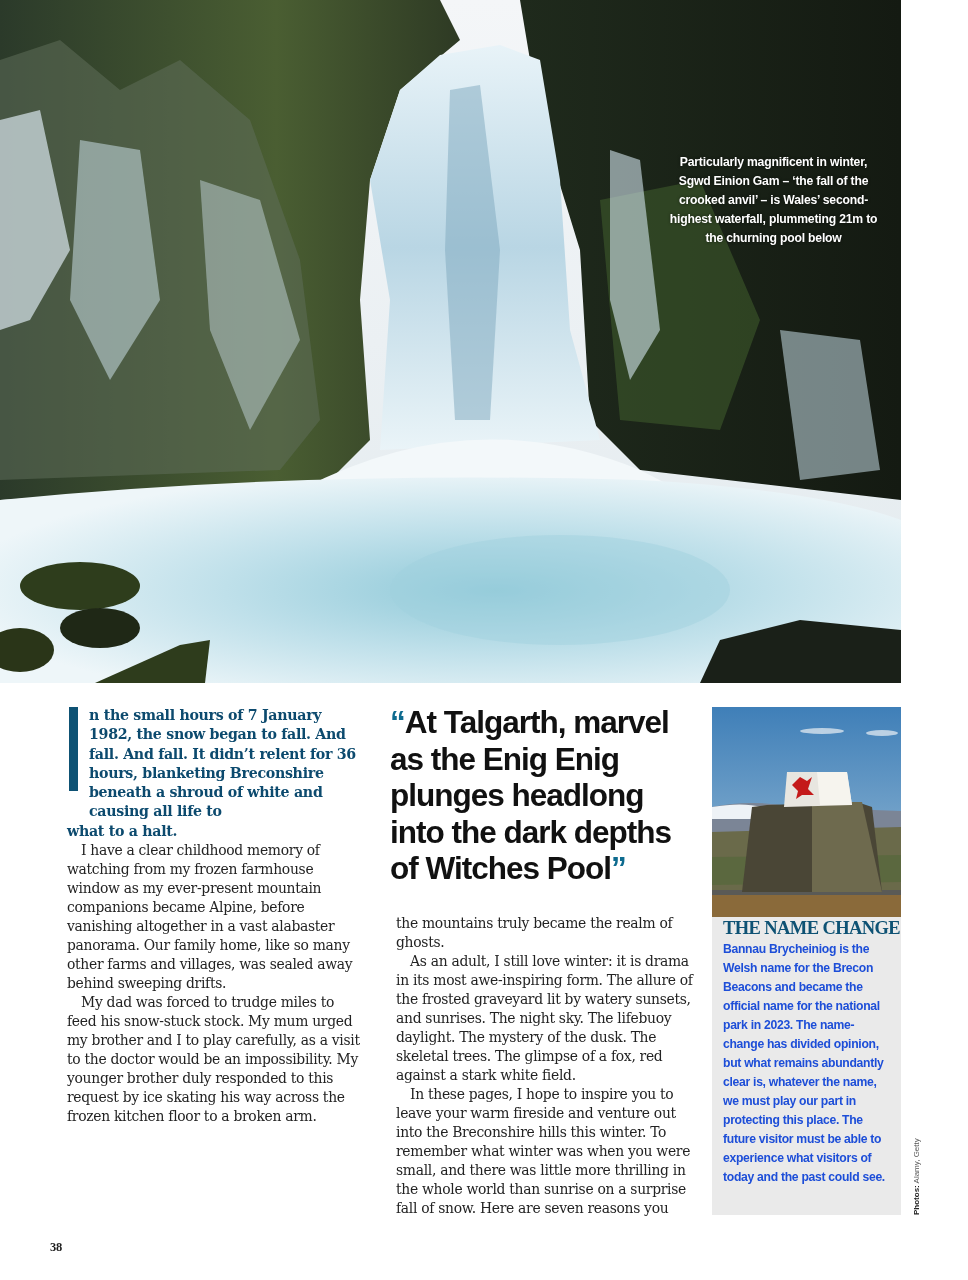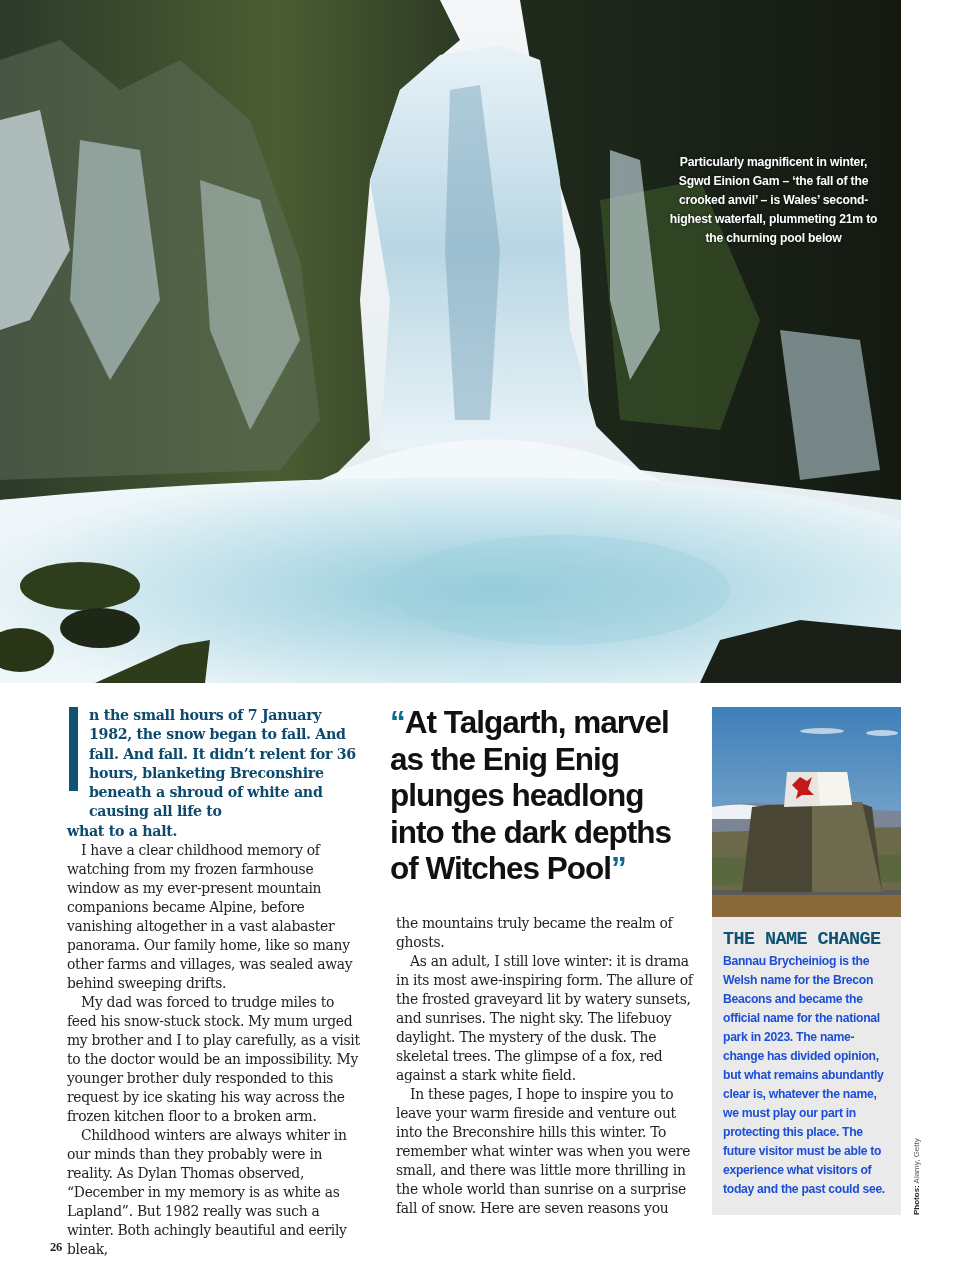--- a/index.html
+++ b/index.html
@@ -52,21 +52,21 @@
   .pullquote .qmark { color: #0e6b8f; }
 
   
   .sidebar {
     position: absolute; left: 712px; top: 707px; width: 189px; height: 508px;
     background: #eaeaea;
   }
   .sidebar .photo { width: 189px; height: 210px; overflow: hidden; display: block; }
   .sidebar .photo svg { display: block; width: 100%; height: 100%; }
   .sidebar h3 {
-    margin: 12px 0 0 11px; font-family: Liberation Mono, monospace; font-weight: bold;
+    margin: 0 0 0 11px; font-family: Liberation Serif, serif; font-weight: bold;
     font-size: 18.5px; letter-spacing: -0.6px; color: #0e5274; line-height: 22px;
   }
   .sidebar .sb-text {
     margin: 1px 8px 0 11px; font-family: "Liberation Sans", sans-serif; font-weight: bold;
     font-size: 12.2px; line-height: 19px; letter-spacing: -0.3px; color: #1d4ed8;
   }
 
   .credit {
     position: absolute; left: 912px; top: 1215px;
     transform: rotate(-90deg); transform-origin: left top;
@@ -144,21 +144,20 @@
 </div>
 
 <div class="col col-1">
   <p class="intro" style="text-indent:0">
     <span class="drop-bar"></span>
     <span class="lead">n the small hours of 7 January 1982, the snow began to fall. And fall. And fall. It didn’t relent for 36 hours, blanketing Breconshire beneath a shroud of white and causing all life to</span>
     <span class="tail">what to a halt.</span>
   </p>
   <p>I have a clear childhood memory of watching from my frozen farmhouse window as my ever-present mountain companions became Alpine, before vanishing altogether in a vast alabaster panorama. Our family home, like so many other farms and villages, was sealed away behind sweeping drifts.</p>
   <p>My dad was forced to trudge miles to feed his snow-stuck stock. My mum urged my brother and I to play carefully, as a visit to the doctor would be an impossibility. My younger brother duly responded to this request by ice skating his way across the frozen kitchen floor to a broken arm.</p>
-  <p>Childhood winters are always whiter in our minds than they probably were in reality. As Dylan Thomas observed, “December in my memory is as white as Lapland”. But 1982 really was such a winter. Both achingly beautiful and eerily bleak,</p>
 </div>
 
 <div class="pullquote">
   <span class="qmark">“</span><span>At Talgarth, marvel as the Enig Enig plunges headlong into the dark depths of Witches Pool</span><span class="qmark">”</span>
 </div>
 
 <div class="col col-2">
   <p style="text-indent:0">the mountains truly became the realm of ghosts.</p>
   <p>As an adult, I still love winter: it is drama in its most awe-inspiring form. The allure of the frosted graveyard lit by watery sunsets, and sunrises. The night sky. The lifebuoy daylight. The mystery of the dusk. The skeletal trees. The glimpse of a fox, red against a stark white field.</p>
   <p>In these pages, I hope to inspire you to leave your warm fireside and venture out into the Breconshire hills this winter. To remember what winter was when you were small, and there was little more thrilling in the whole world than sunrise on a surprise fall of snow. Here are seven reasons you</p>
@@ -192,14 +191,14 @@
   </div>
   <h3>THE NAME CHANGE</h3>
   <div class="sb-text">Bannau Brycheiniog is the Welsh name for the Brecon Beacons and became the official name for the national park in 2023. The name-change has divided opinion, but what remains abundantly clear is, whatever the name, we must play our part in protecting this place. The future visitor must be able to experience what visitors of today and the past could see.</div>
 </div>
 
 <div class="credit">
   <b>Photos:</b>
   <span>Alamy, Getty</span>
 </div>
 
-<div class="folio left">26</div>
+<div class="folio left">38</div>
 <div class="folio right">www.countryfile.com</div>
 
 </body></html>

